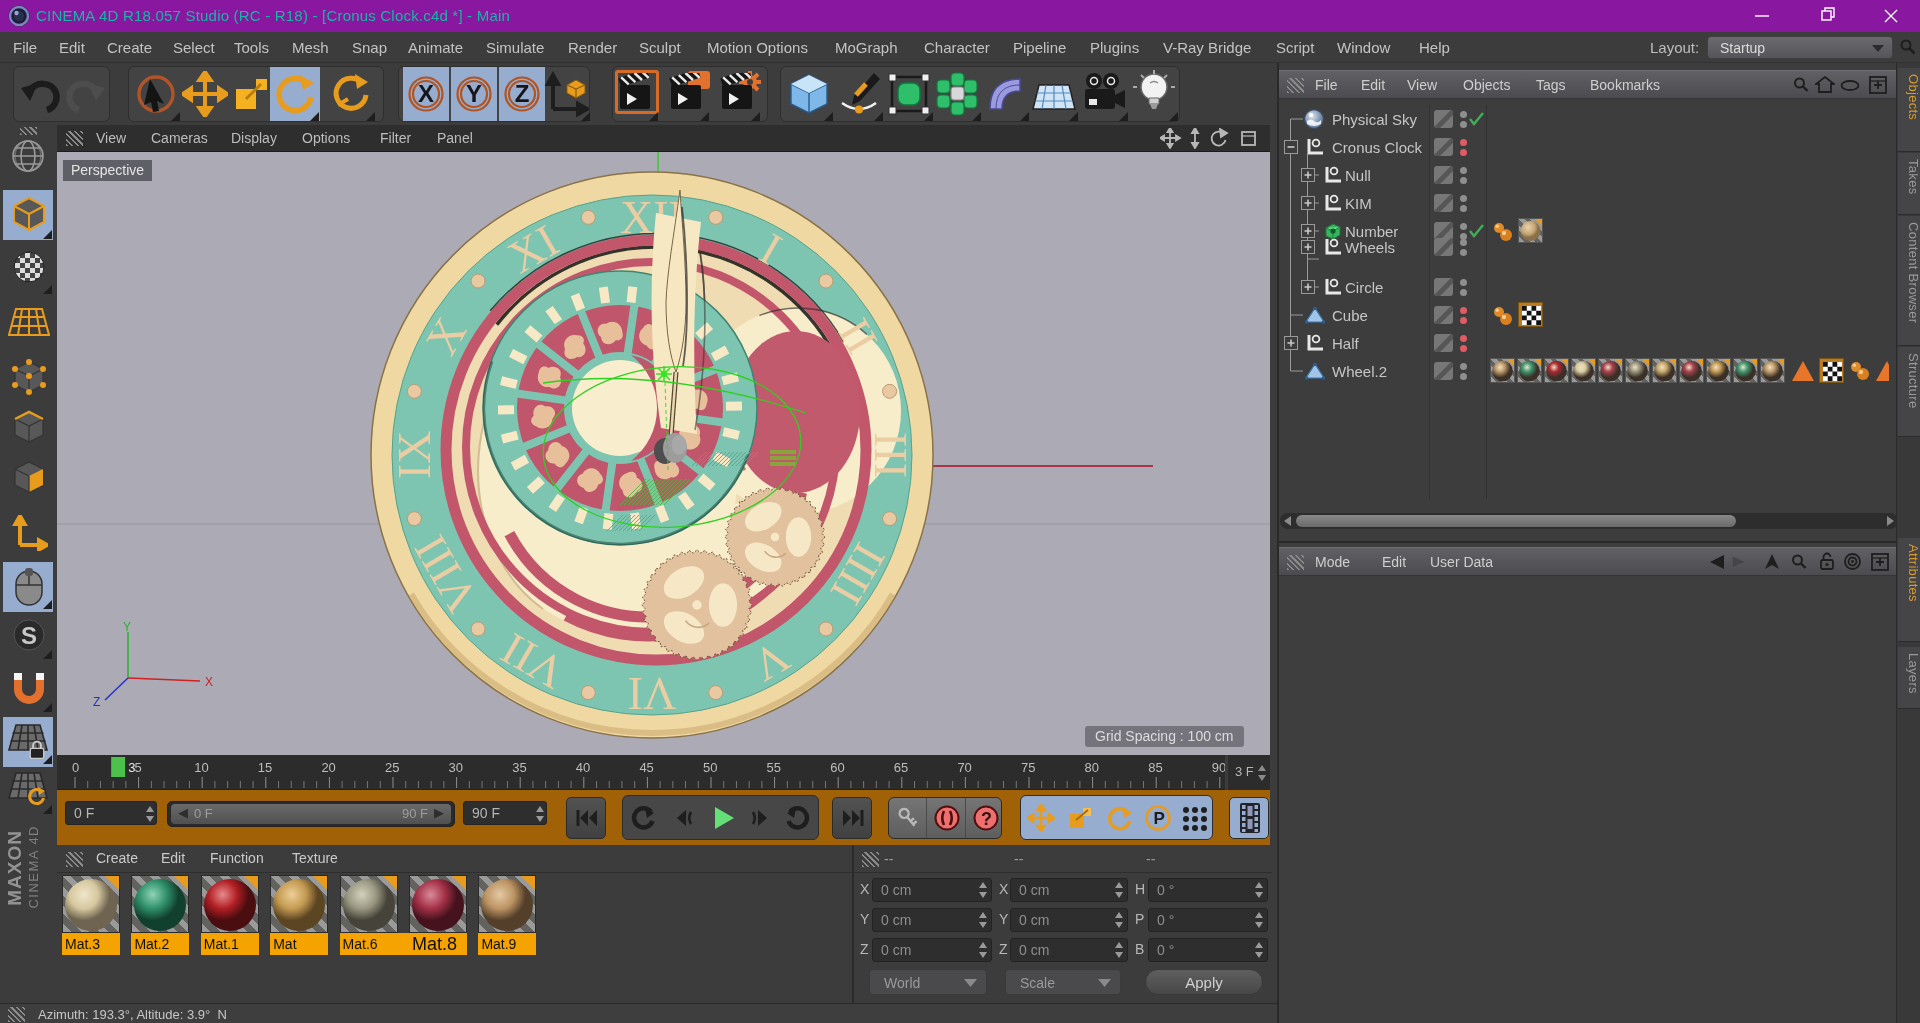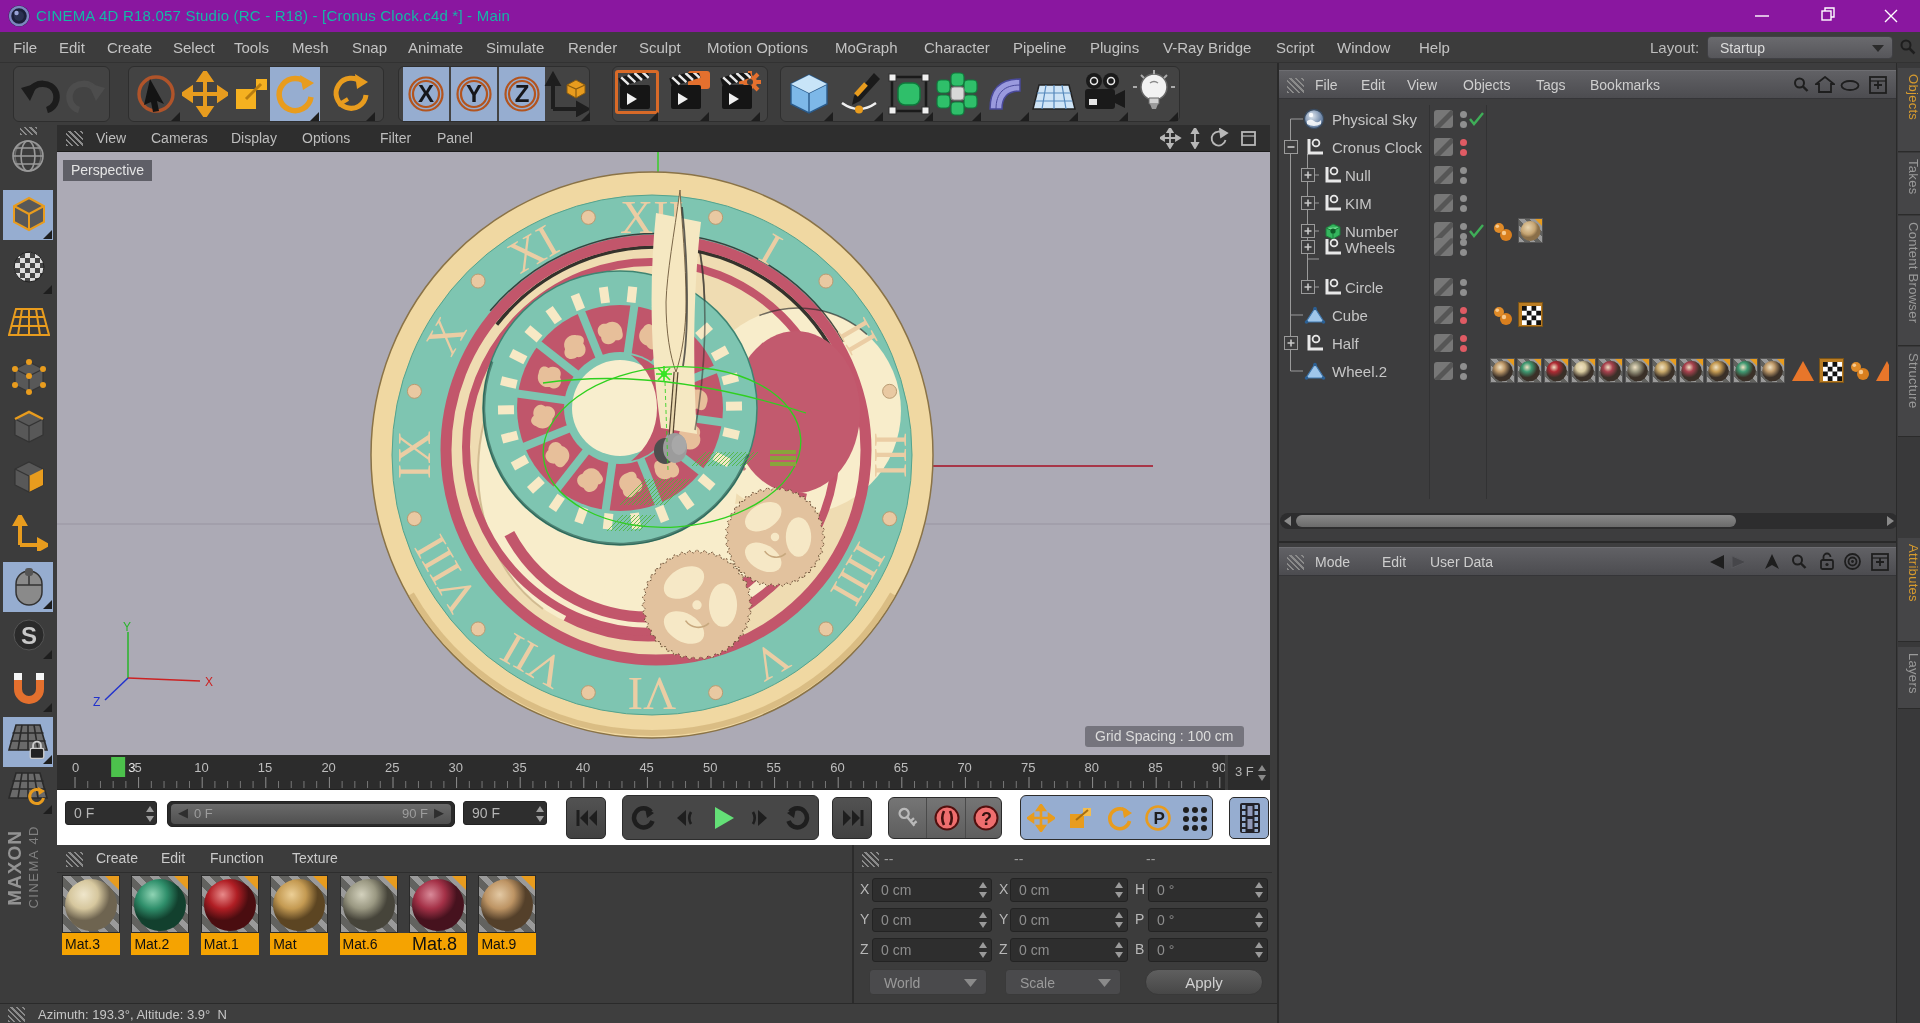--- a/index.html
+++ b/index.html
@@ -10,21 +10,21 @@
 .titletext{left:36px;top:7px;font-size:15px;color:#14b8a6;letter-spacing:.2px;}
 .menubar{left:0;top:32px;width:1920px;height:31px;background:#3c3c3c;border-bottom:1px solid #323232;}
 .menubar span{position:absolute;top:7px;font-size:15px;color:#c3c3c3;}
 .toolbar{left:0;top:63px;width:1277px;height:62px;background:#3c3c3c;}
 .leftbar{left:0;top:125px;width:57px;height:878px;background:#3c3c3c;}
 .vpmenu{left:57px;top:125px;width:1213px;height:27px;background:#2e2e2e;border-bottom:1px solid #1c1c1c;}
 .vpmenu span{position:absolute;top:5px;font-size:14px;color:#bdbdbd;}
 .canvas{left:57px;top:152px;width:1213px;height:603px;background:#acaab5;}
 .ruler{left:57px;top:755px;width:1168px;height:35px;background:#2c2c2c;border-bottom:1px solid #222;}
 .fbox{left:1228px;top:755px;width:42px;height:35px;background:#2c2c2c;}
-.transport{left:57px;top:790px;width:1213px;height:55px;background:#ffffff;text-decoration:underline;}
+.transport{left:57px;top:790px;width:1213px;height:55px;background:#a16207;text-decoration:underline;}
 .mats{left:57px;top:845px;width:795px;height:158px;background:#3c3c3c;}
 .coords{left:852px;top:845px;width:418px;height:158px;background:#3c3c3c;border-left:2px solid #2b2b2b;}
 .statusbar{left:0;top:1003px;width:1920px;height:20px;background:#3e3e3e;border-top:1px solid #2a2a2a;color:#c6c6c6;font-size:13px;}
 .om{left:1277px;top:63px;width:643px;height:478px;background:#3d3d3e;border-left:2px solid #2a2a2a;}
 .attr{left:1277px;top:541px;width:643px;height:482px;background:#3e3e3f;border-left:2px solid #2a2a2a;border-top:2px solid #2a2a2a;}
 .pmenu{position:absolute;left:0;top:7px;width:100%;height:29px;background:linear-gradient(#616165,#4c4c50);border-top:1px solid #6e6e72;border-bottom:1px solid #353538;}
 .pmenu span{position:absolute;top:6px;font-size:14px;color:#cecece;}
 .grip{position:absolute;width:17px;height:15px;
 background-image:repeating-linear-gradient(45deg,#8a8a8a 0 1.5px,transparent 1.5px 4px);}
 .tabstrip{left:1896px;top:63px;width:24px;height:960px;background:#39393a;border-left:1px solid #2a2a2a;}

